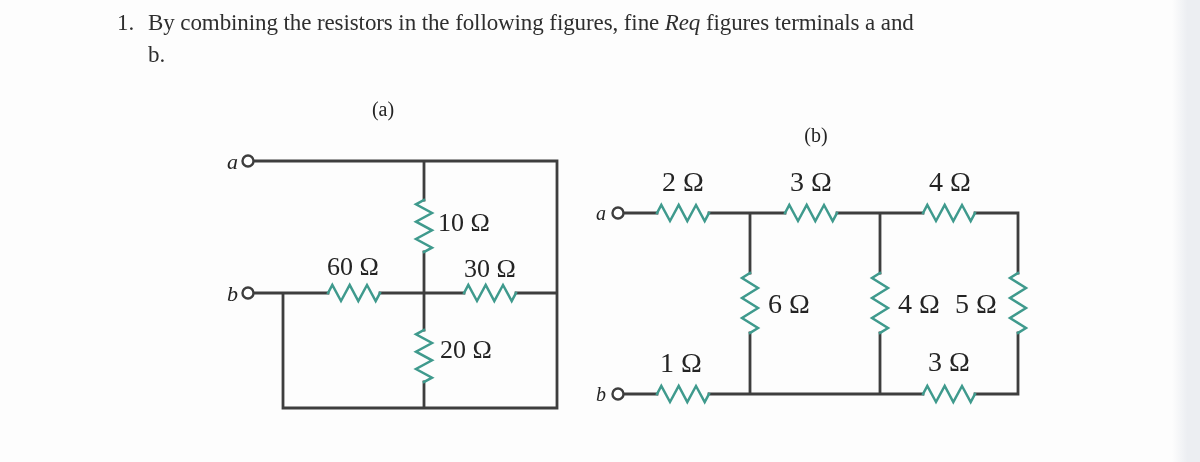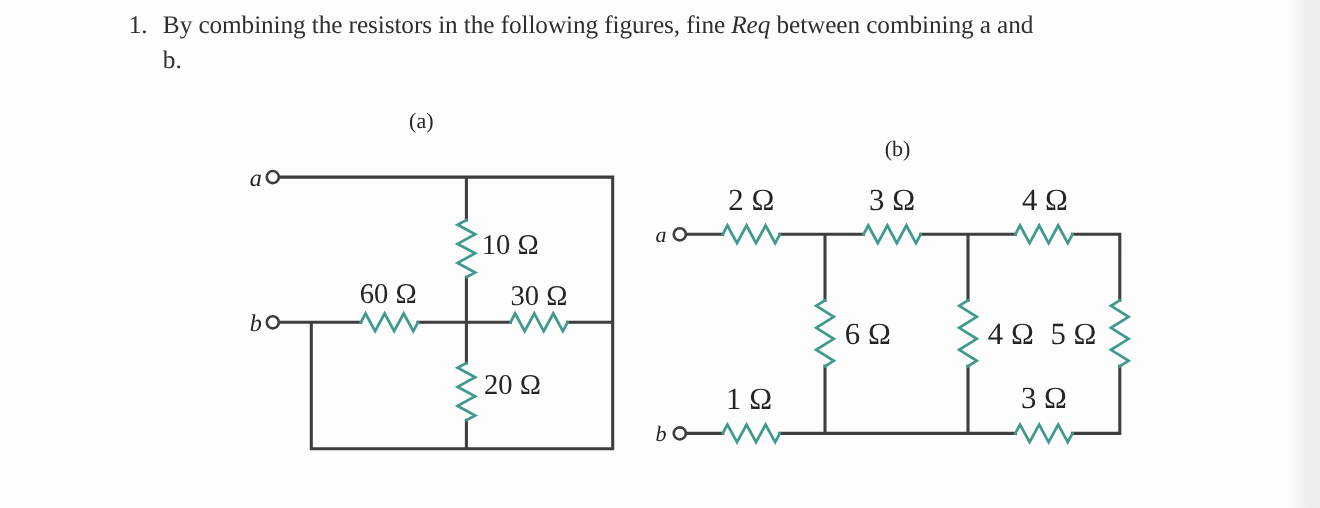--- a/index.html
+++ b/index.html
@@ -31,21 +31,21 @@
     position:absolute;right:0;top:0;width:28px;height:462px;
     background:linear-gradient(to right, rgba(236,238,242,0), #eceef2 55%);
   }
 </style>
 </head>
 <body>
 
 <div class="problem">
   <span class="num">1.</span>
   <div class="ptext">
-    <div><span>By combining the resistors in the following figures, fine </span><em>Req</em><span> between combining a and</span></div>
+    <div><span>By combining the resistors in the following figures, fine </span><em>Req</em><span> figures terminals a and</span></div>
     <div>b.</div>
   </div>
 </div>
 
 <svg class="circuit-svg" width="1200" height="462" viewBox="0 0 1200 462">
 
   <g>
     <text class="cap" x="383" y="116" text-anchor="middle">(a)</text>
 
     <path class="wire" d="M254,161 H557 V408 H283 V293 M254,293 H328 M380,293 H464 M516,293 H557 M424,161 V200 M424,252 V330 M424,382 V408" stroke="#3e3e3e"></path>

